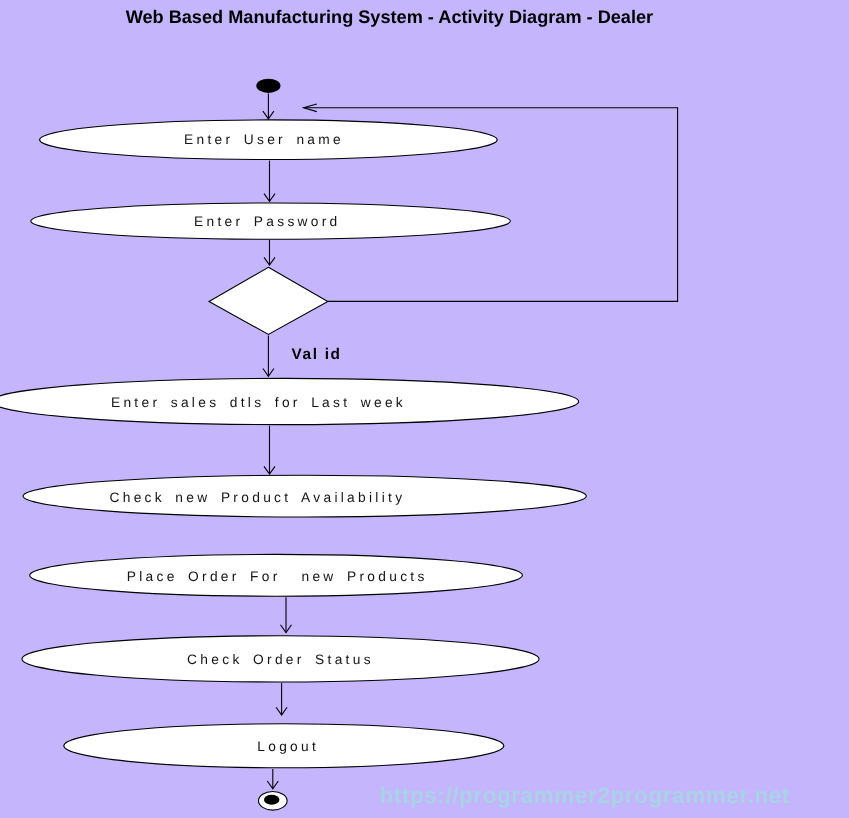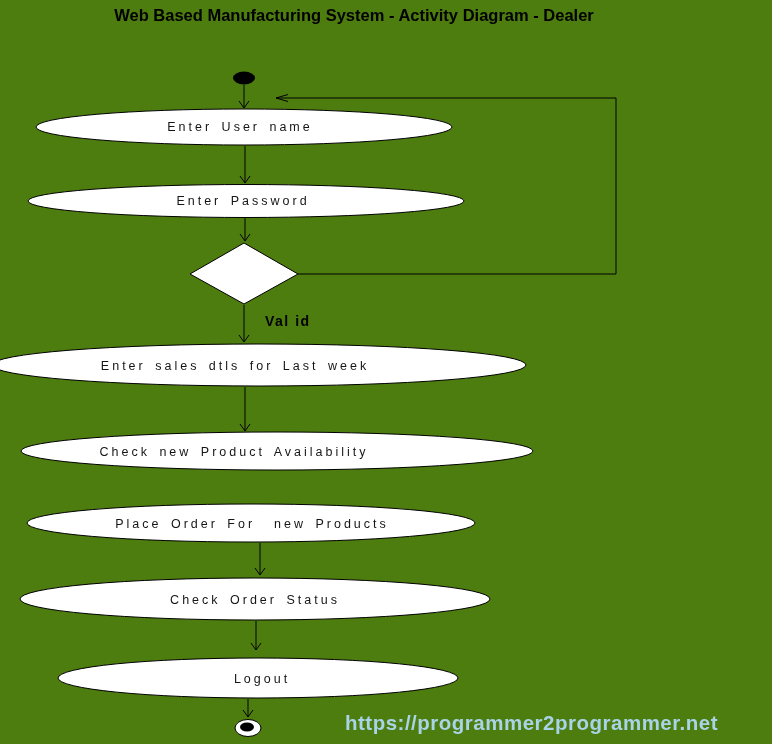--- a/index.html
+++ b/index.html
@@ -8,21 +8,21 @@
     background: #ffffff;
     width: 772px;
     height: 744px;
     overflow: hidden;
     font-family: "Liberation Sans", sans-serif;
   }
   .canvas {
     position: relative;
     width: 772px;
     height: 744px;
-    background: #4d7c0f;
+    background: #c4b5fd;
   }
   svg { display: block; }
   .edge {
     stroke: #000000;
     fill: none;
     stroke-width: 1;
   }
   .shape {
     stroke: #000000;
     fill: #ffffff;

